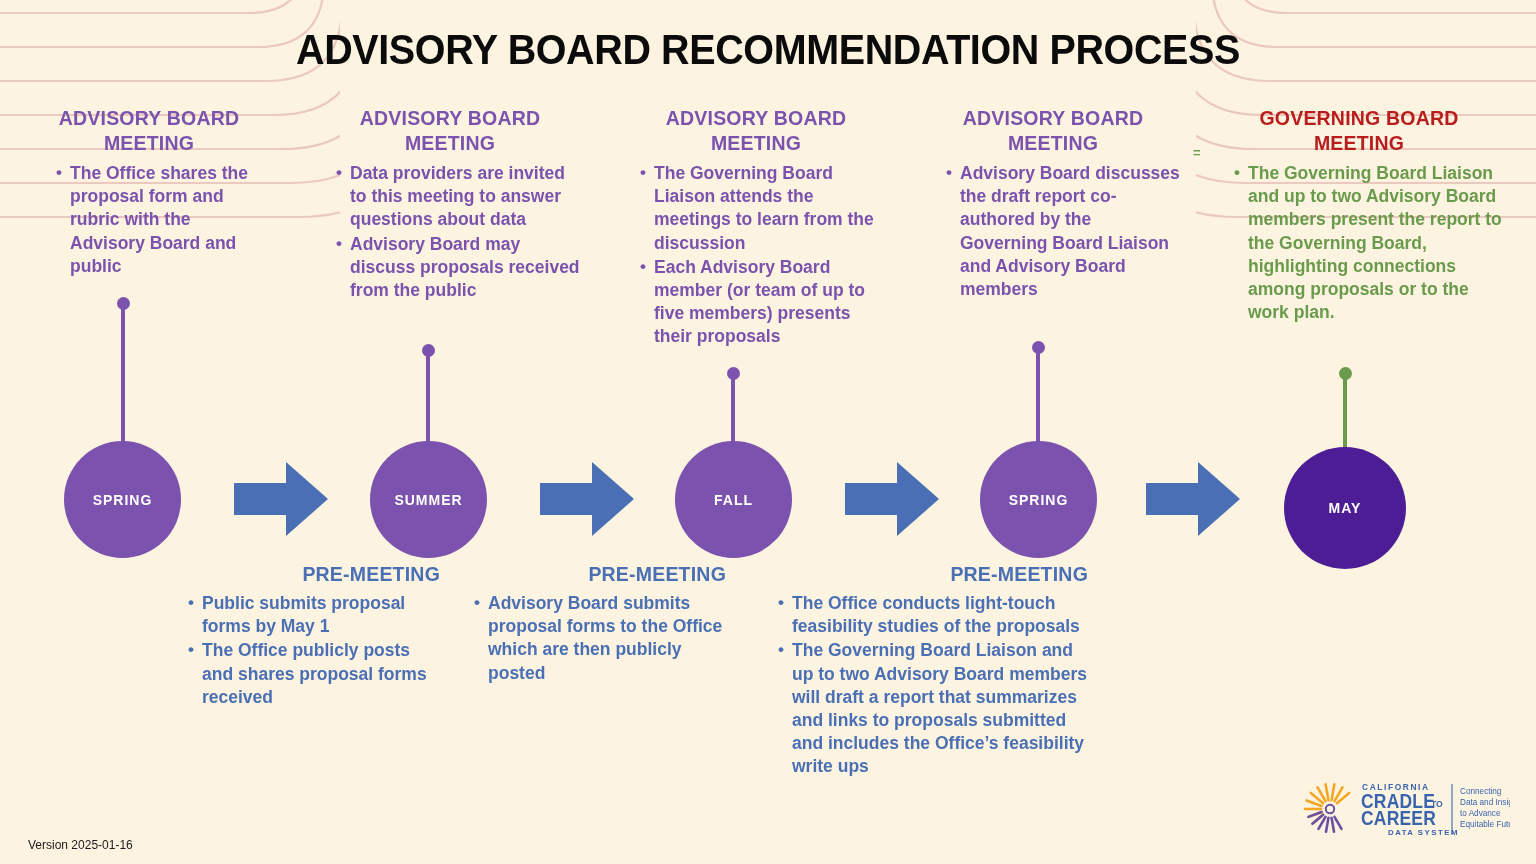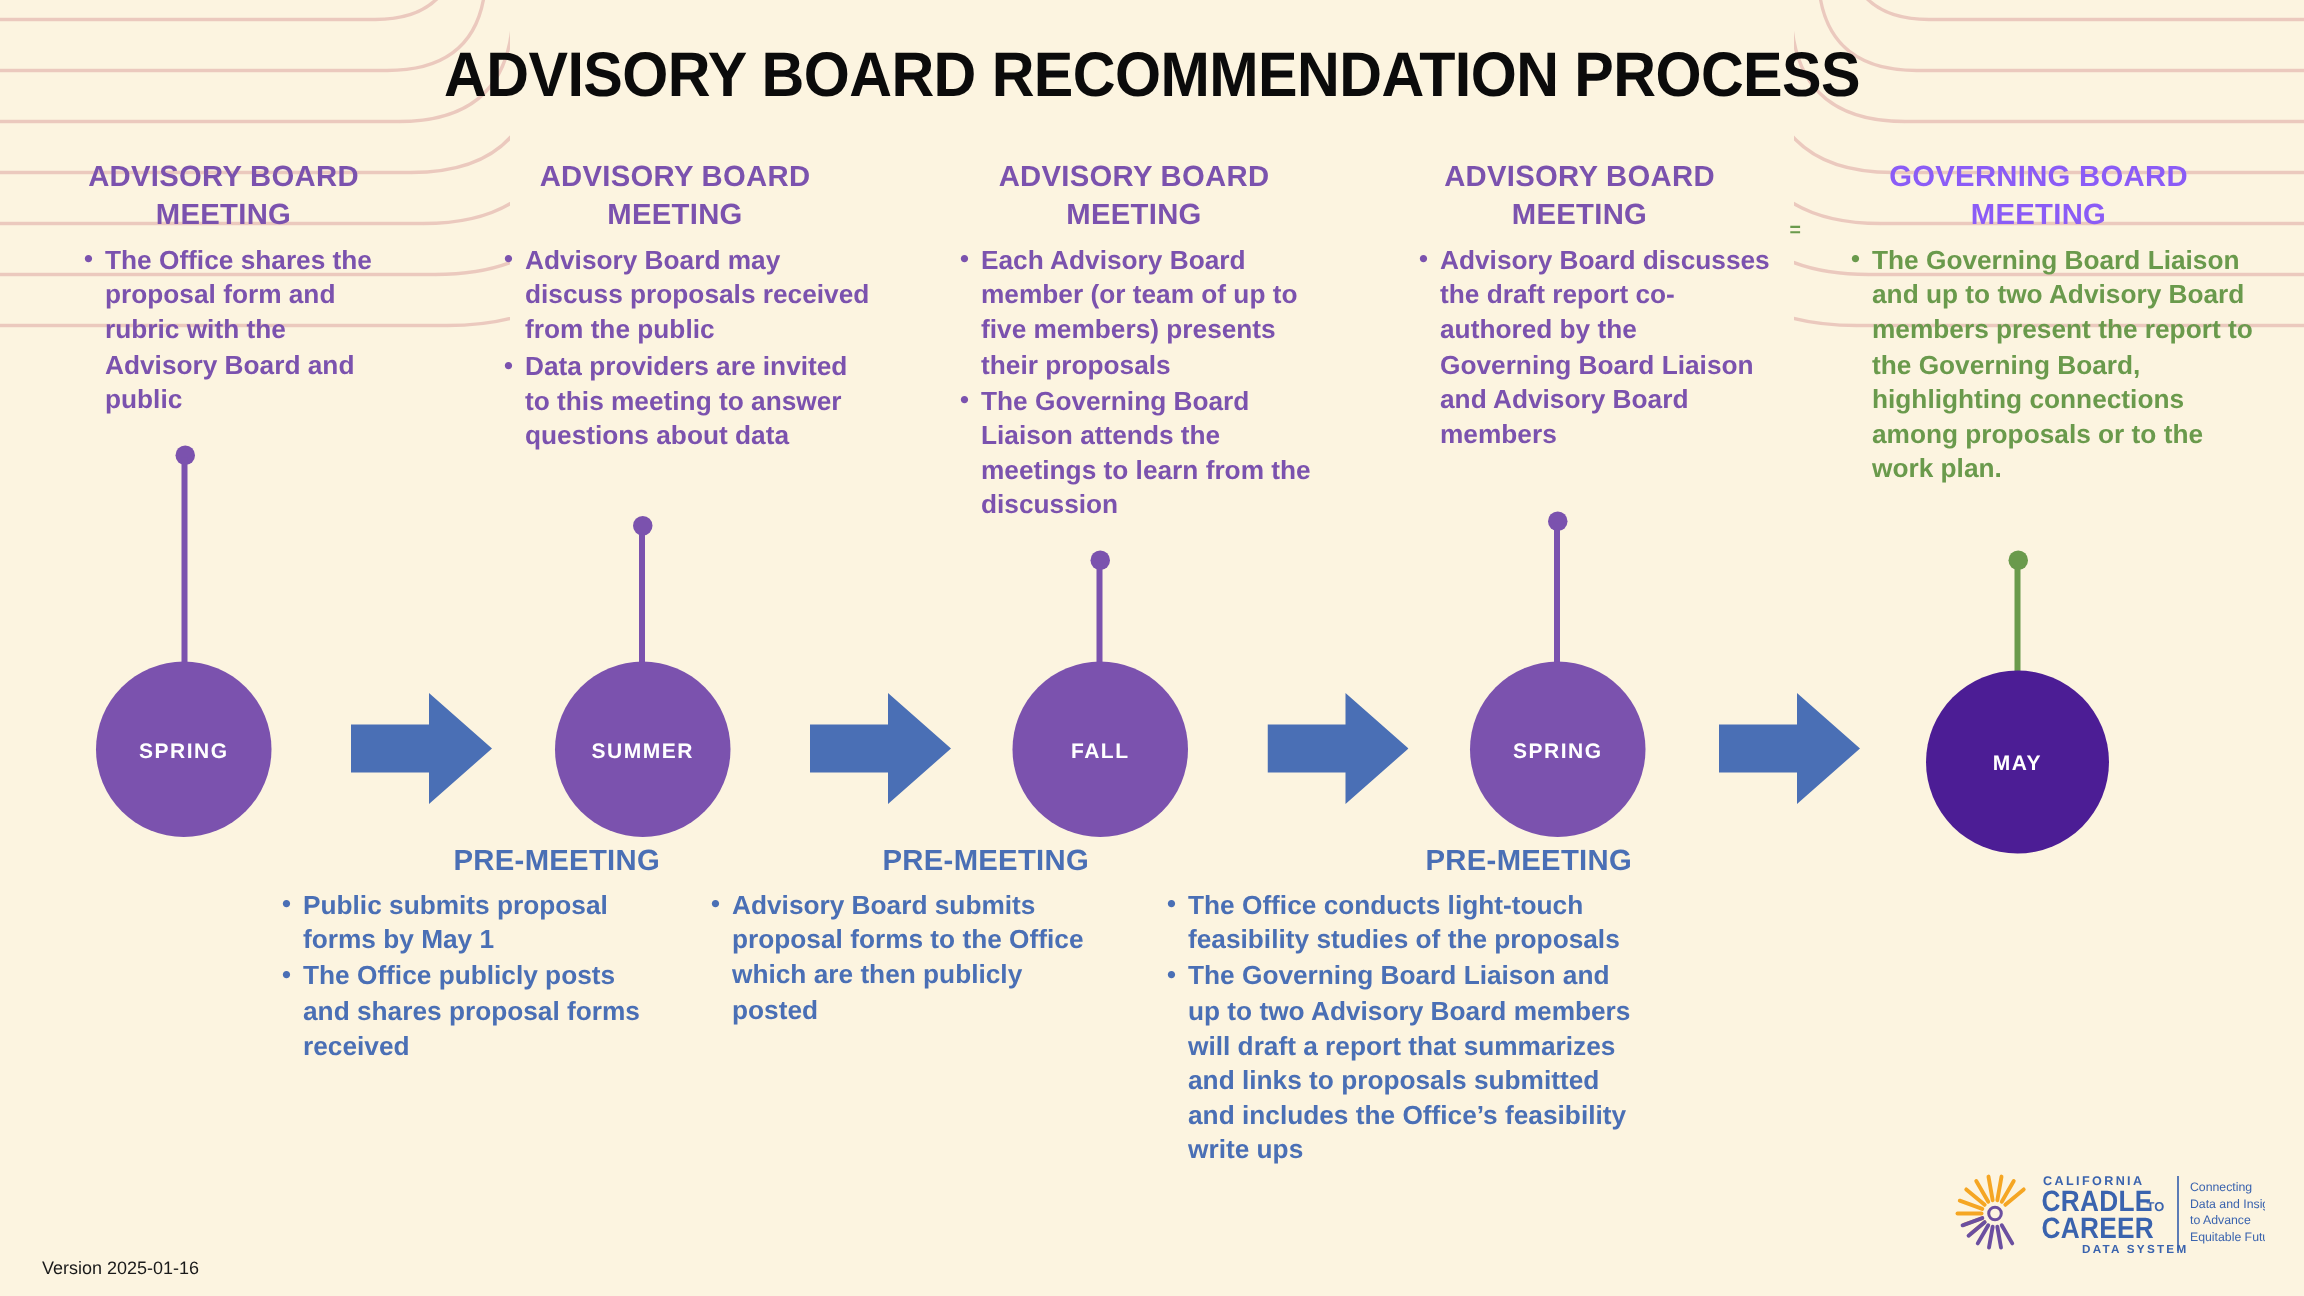--- a/index.html
+++ b/index.html
@@ -34,21 +34,21 @@
   
   .top-col{position:absolute;top:106px;}
   .col-head{
     font-weight:bold;
     font-size:19.5px;
     line-height:25px;
     text-align:center;
     letter-spacing:0.2px;
   }
   .col-head.purple{color:#7B52AE;}
-  .col-head.green{color:#8b5cf6;}
+  .col-head.green{color:#b91c1c;}
   ul.bullets{
     margin:6px 0 0 0;
     padding:0 0 0 20px;
     list-style:none;
   }
   ul.bullets li{
     position:relative;
     font-weight:bold;
     font-size:17.5px;
     line-height:23.2px;
@@ -159,33 +159,33 @@
       <li>The Office shares the proposal form and rubric with the Advisory Board and public</li>
     </ul>
   </div>
 
   <div class="top-col" style="left:316px;width:268px;">
     <div class="col-head purple">
       <div>ADVISORY BOARD</div>
       <div>MEETING</div>
     </div>
     <ul class="bullets purple">
+      <li>Data providers are invited to this meeting to answer questions about data</li>
       <li>Advisory Board may discuss proposals received from the public</li>
-      <li>Data providers are invited to this meeting to answer questions about data</li>
     </ul>
   </div>
 
   <div class="top-col" style="left:620px;width:272px;">
     <div class="col-head purple">
       <div>ADVISORY BOARD</div>
       <div>MEETING</div>
     </div>
     <ul class="bullets purple">
+      <li>The Governing Board Liaison attends the meetings to learn from the discussion</li>
       <li>Each Advisory Board member (or team of up to five members) presents their proposals</li>
-      <li>The Governing Board Liaison attends the meetings to learn from the discussion</li>
     </ul>
   </div>
 
   <div class="top-col" style="left:926px;width:254px;">
     <div class="col-head purple">
       <div>ADVISORY BOARD</div>
       <div>MEETING</div>
     </div>
     <ul class="bullets purple">
       <li>Advisory Board discusses the draft report co-authored by the Governing Board Liaison and Advisory Board members</li>

